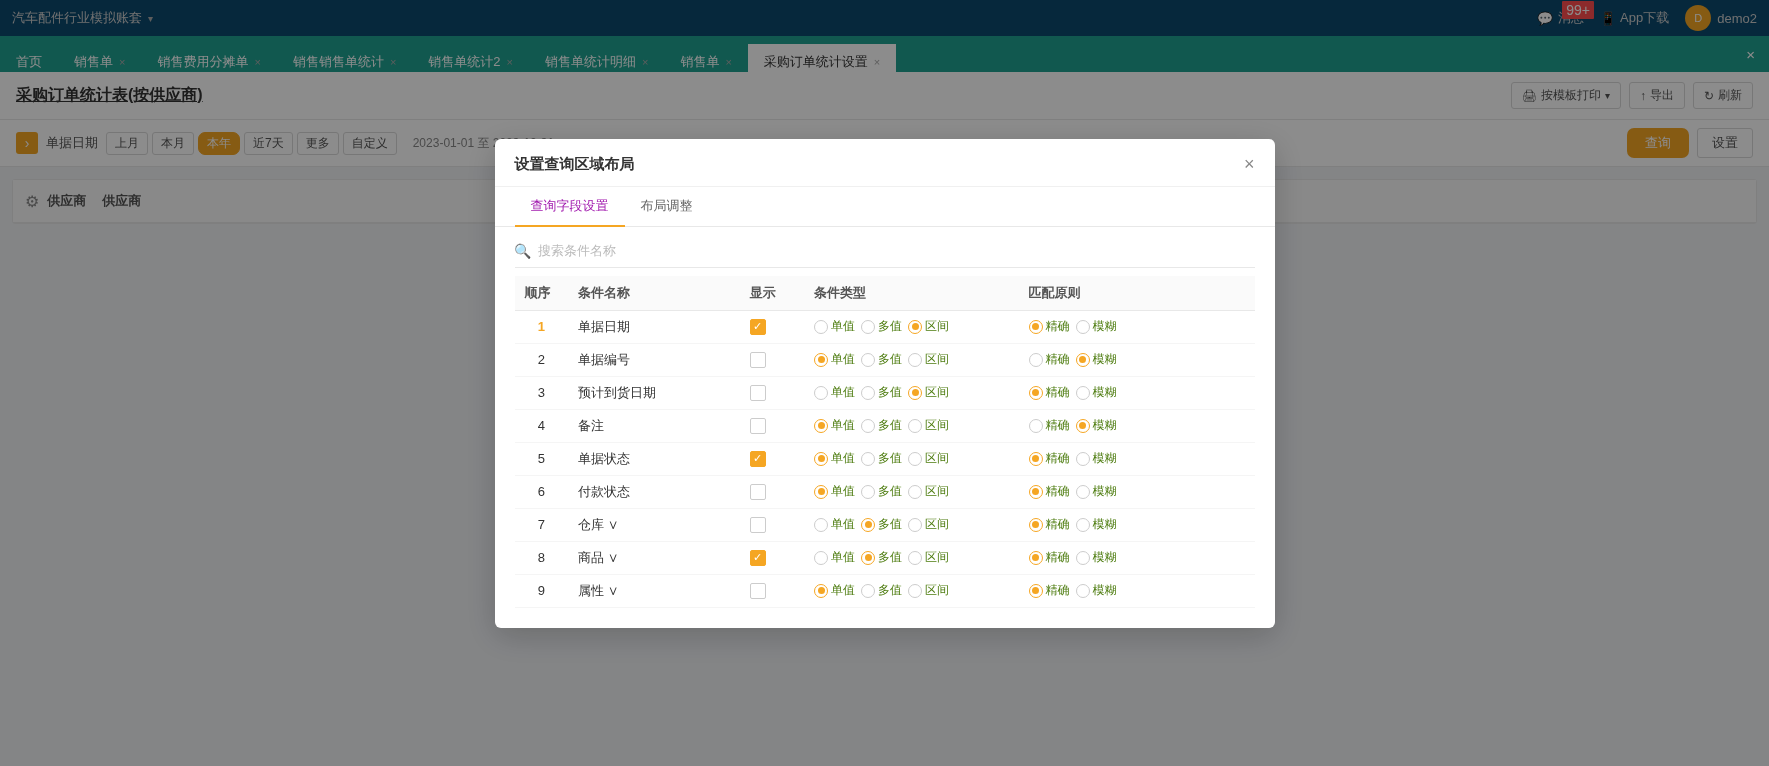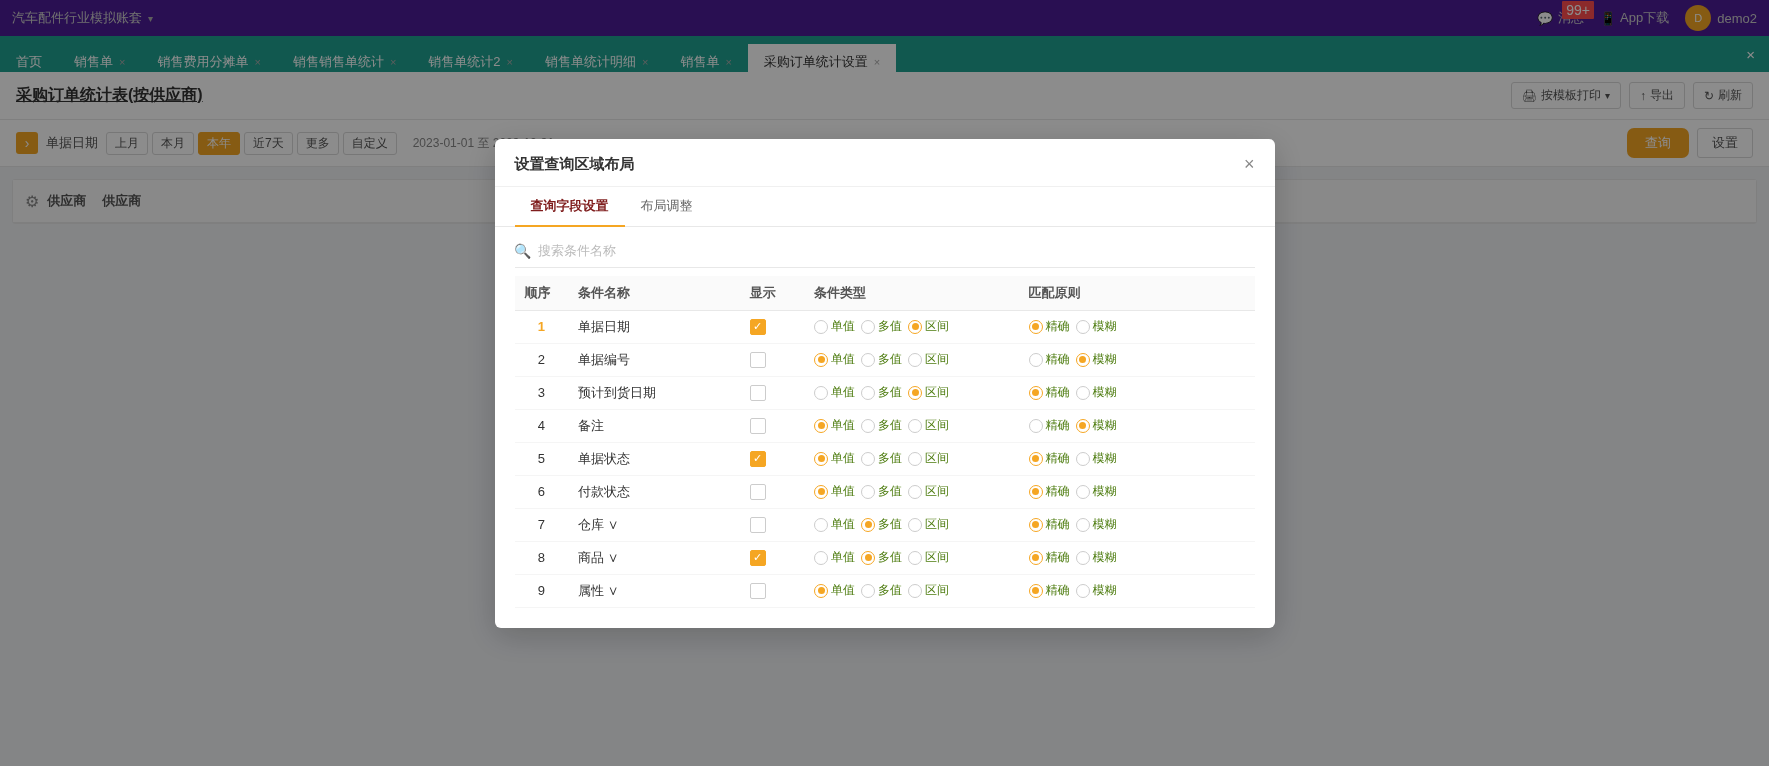--- a/index.html
+++ b/index.html
@@ -1,20 +1,20 @@
 <!DOCTYPE html>
 <html><head>
   <meta charset="utf-8">
   <style>
     * { box-sizing: border-box; margin: 0; padding: 0; }
     body { font-family: 'Microsoft YaHei', Arial, sans-serif; font-size: 13px; background: #f0f2f5; overflow: hidden; }
 
     
     .top-bar {
-      background: #4c1d95;
+      background: #0c4a6e;
       height: 36px;
       display: flex;
       align-items: center;
       padding: 0 12px;
       justify-content: space-between;
       gap: 8px;
     }
     .top-bar-left { color: #ccc; font-size: 13px; display: flex; align-items: center; gap: 6px; }
     .top-bar-right { display: flex; align-items: center; gap: 16px; color: #ccc; font-size: 13px; }
     .top-bar-right .notif { position: relative; display: flex; align-items: center; gap: 4px; cursor: pointer; }
@@ -67,21 +67,21 @@
       border-bottom: 1px solid #e8e8e8;
       display: flex;
       align-items: center;
       gap: 8px;
       flex-wrap: wrap;
     }
     .filter-toggle { background: #f5a623; color: #fff; border: none; width: 22px; height: 22px; border-radius: 3px; cursor: pointer; font-size: 14px; display: flex; align-items: center; justify-content: center; }
     .date-label { color: #555; font-size: 13px; }
     .date-btns { display: flex; gap: 4px; align-items: center; }
     .date-btn { padding: 2px 8px; border: 1px solid #d9d9d9; border-radius: 3px; background: #fff; cursor: pointer; font-size: 12px; color: #555; }
-    .date-btn.active { background: #f5a623; color: #fff; border-color: #f5a623; }
+    .date-btn.active { background: #f5a623; color: #fff; border-color: #f5a623; border-radius: 7px; }
     .date-range { font-size: 12px; color: #888; margin-left: 8px; }
     .btn-query { background: #f5a623; color: #fff; border: none; padding: 5px 18px; border-radius: 7px; cursor: pointer; font-size: 13px; margin-left: auto; }
     .btn-set { border: 1px solid #d9d9d9; background: #fff; padding: 5px 14px; border-radius: 3px; cursor: pointer; font-size: 13px; color: #555; }
 
     
     .table-area {
       background: #fff;
       margin: 12px;
       border: 1px solid #e8e8e8;
       border-radius: 3px;
@@ -128,21 +128,21 @@
     .dialog-close { background: none; border: none; cursor: pointer; color: #888; font-size: 18px; line-height: 1; }
     .dialog-tabs { display: flex; padding: 0 20px; border-bottom: 1px solid #e8e8e8; gap: 0; }
     .dialog-tab {
       padding: 10px 16px;
       cursor: pointer;
       font-size: 13px;
       color: #666;
       border-bottom: 2px solid transparent;
       margin-bottom: -1px;
     }
-    .dialog-tab.active { color: #7f1d1d; border-bottom-color: #f5a623; font-weight: 700; }
+    .dialog-tab.active { color: #a21caf; border-bottom-color: #f5a623; font-weight: 400; }
 
     .dialog-body { padding: 12px 20px; flex: 1; overflow: hidden; display: flex; flex-direction: column; }
 
     
     .search-bar {
       display: flex;
       align-items: center;
       border: none;
       border-bottom: 1px solid #e8e8e8;
       padding: 4px 0 8px;

